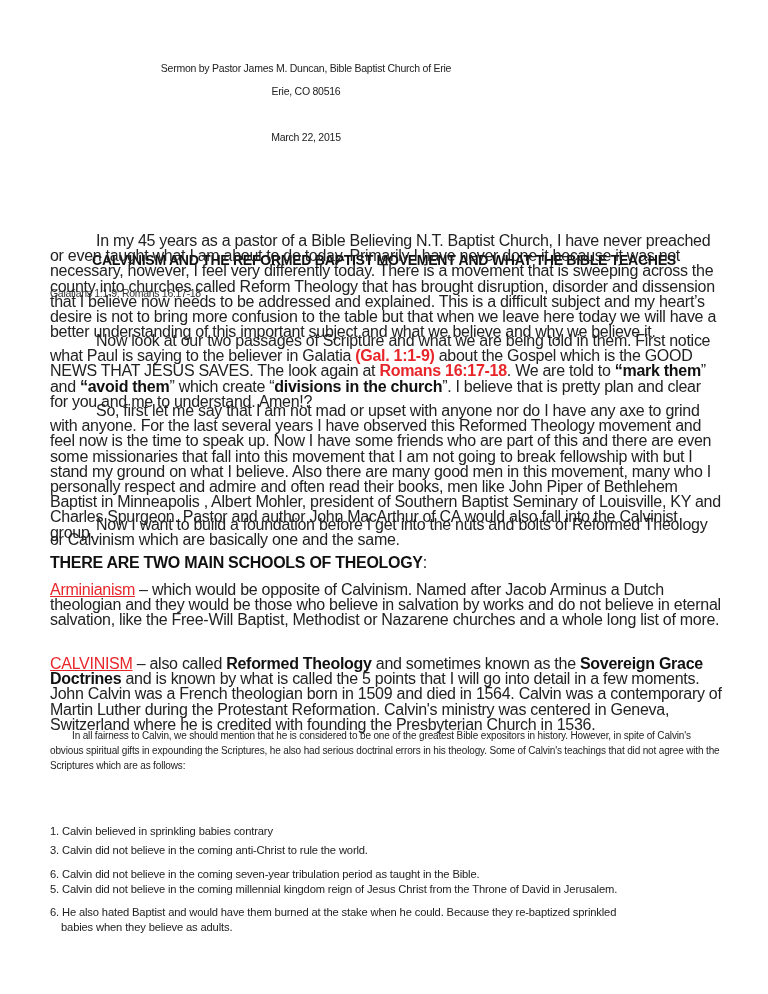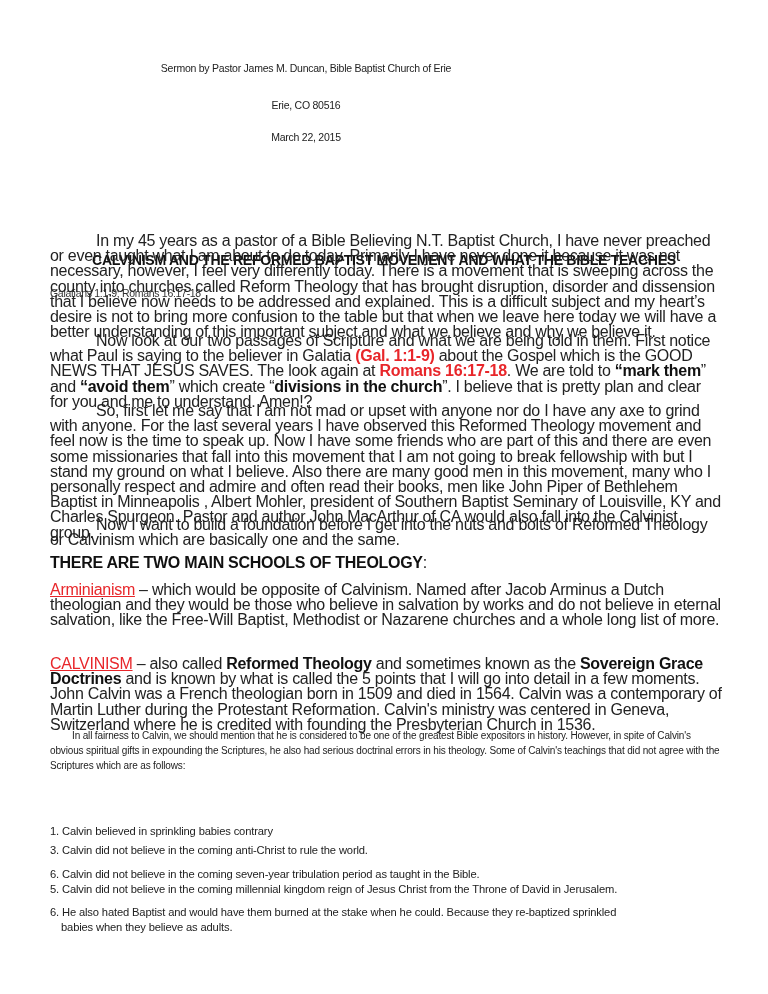--- a/index.html
+++ b/index.html
@@ -38,21 +38,21 @@
       font-size: 11.2px; line-height: 15.2px; letter-spacing: -0.15px; color: #222;
     }
     .list-item .cont { display: block; padding-left: 11px; }
   </style>
 </head>
 <body>
 
 <div class="page">
 
   <div class="hdr" style="top:62px">Sermon by Pastor James M. Duncan, Bible Baptist Church of Erie</div>
-  <div class="hdr" style="top:99px">Erie,  CO 80516</div>
+  <div class="hdr" style="top:85px">Erie,  CO 80516</div>
   <div class="hdr" style="top:131px">March 22, 2015</div>
 
   <div class="title">CALVINISM AND THE REFORMED BAPTIST MOVEMENT AND WHAT THE BIBLE TEACHES</div>
   <div class="refs">Galatians 1:1-9; Romans 16:17-18</div>
 
   <div class="para" style="top:233px">
     <span class="ind"></span><span>In my 45 years as a pastor of a Bible Believing N.T. Baptist Church, I have never preached or even taught what I am about to do today.  Primarily I have never done it because it was not necessary, however, I feel very differently today.  There is a movement that is sweeping across the county into churches called Reform Theology that has brought disruption, disorder and dissension that I believe now needs to be addressed and explained.  This is a difficult subject and my heart’s desire is not to bring more confusion to the table but that when we leave here today we will have a better understanding of this important subject and what we believe and why we believe it.</span>
   </div>
 
   <div class="para" style="top:333px">

